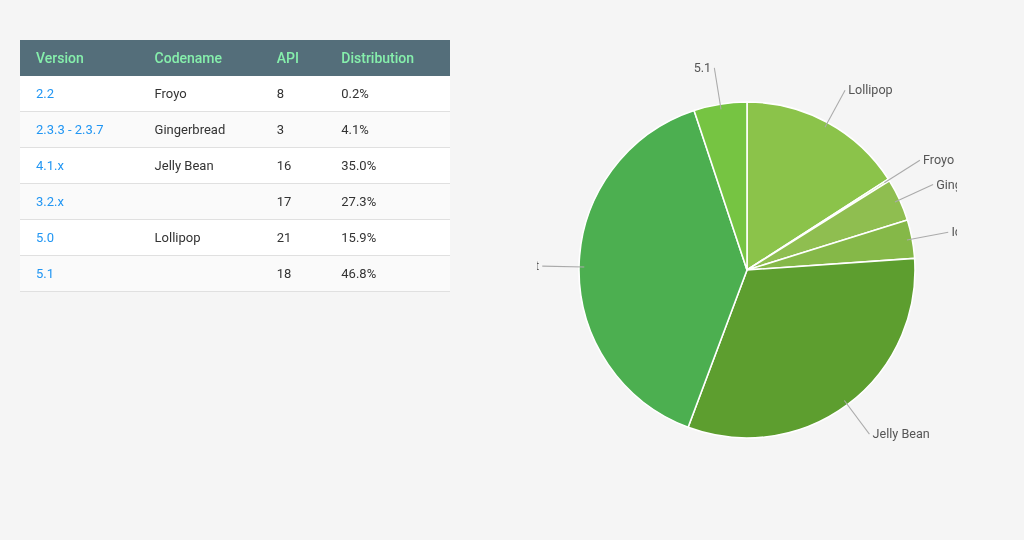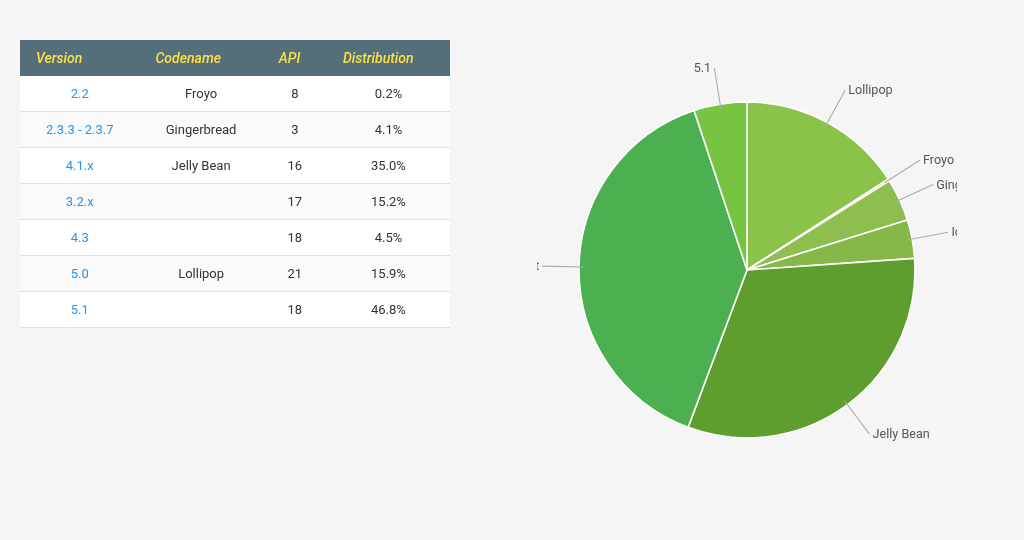--- a/index.html
+++ b/index.html
@@ -24,41 +24,39 @@
     }
     .table-section {
       flex: 0 0 auto;
     }
     table {
       border-collapse: collapse;
       min-width: 430px;
     }
     thead tr {
       background: #546e7a;
-      color: #fde047;
-      font-style: italic;
+      color: #86efac;
     }
     thead th {
       padding: 10px 16px;
       text-align: left;
       font-weight: 500;
       font-size: 14px;
     }
     tbody tr {
       border-bottom: 1px solid #e0e0e0;
       background: white;
     }
     tbody tr:nth-child(even) {
       background: #fafafa;
     }
     tbody td {
       padding: 10px 16px;
       vertical-align: top;
       font-size: 13px;
-      text-align: center;
     }
     .version-link {
       color: #2196f3;
       font-size: 13px;
     }
     .chart-section {
       flex: 1;
       display: flex;
       align-items: center;
       justify-content: center;
@@ -110,27 +108,21 @@
           <tr>
     <td><span class="version-link">4.1.x</span></td>
     <td>Jelly Bean</td>
     <td>16</td>
     <td>35.0%</td>
   </tr>
           <tr>
     <td><span class="version-link">3.2.x</span></td>
     <td></td>
     <td>17</td>
-    <td>15.2%</td>
-  </tr>
-          <tr>
-    <td><span class="version-link">4.3</span></td>
-    <td></td>
-    <td>18</td>
-    <td>4.5%</td>
+    <td>27.3%</td>
   </tr>
           <tr>
     <td><span class="version-link">5.0</span></td>
     <td>Lollipop</td>
     <td>21</td>
     <td>15.9%</td>
   </tr>
           <tr>
     <td><span class="version-link">5.1</span></td>
     <td></td>

